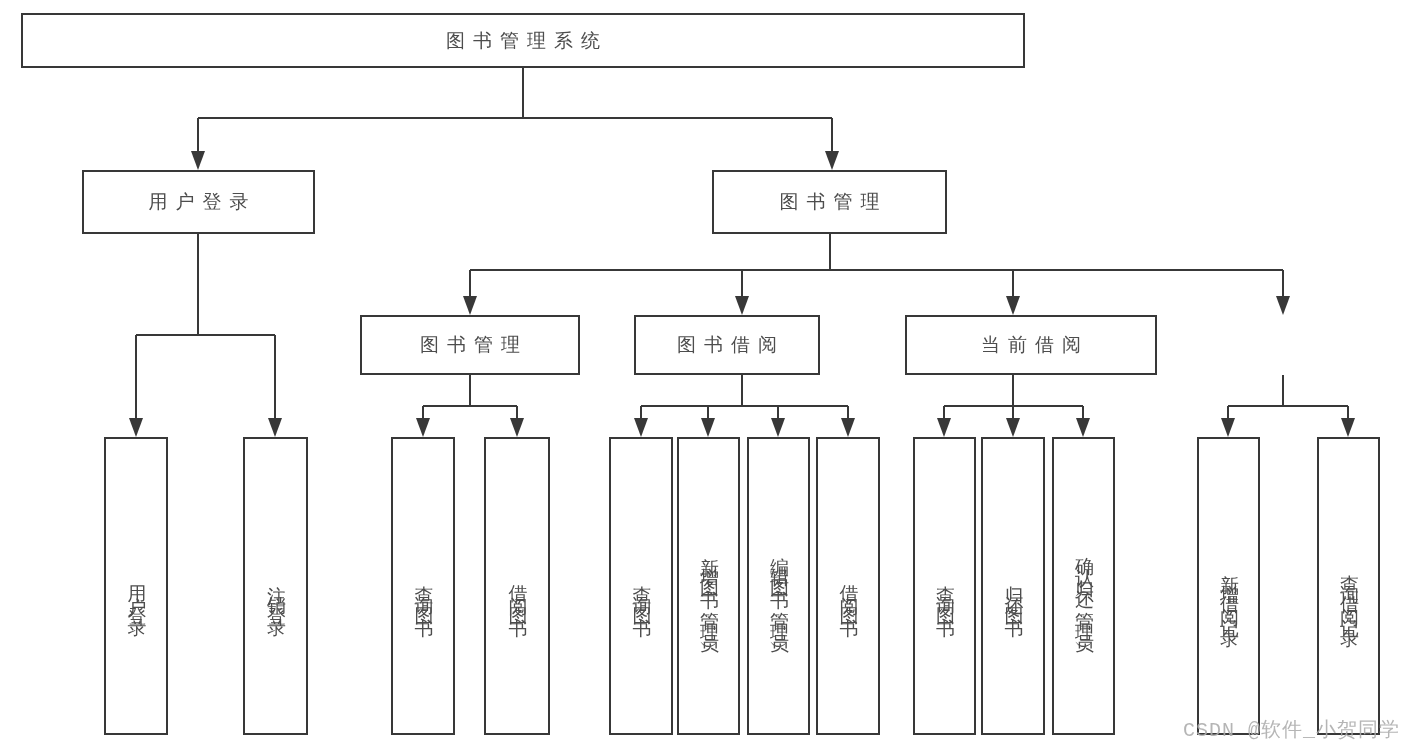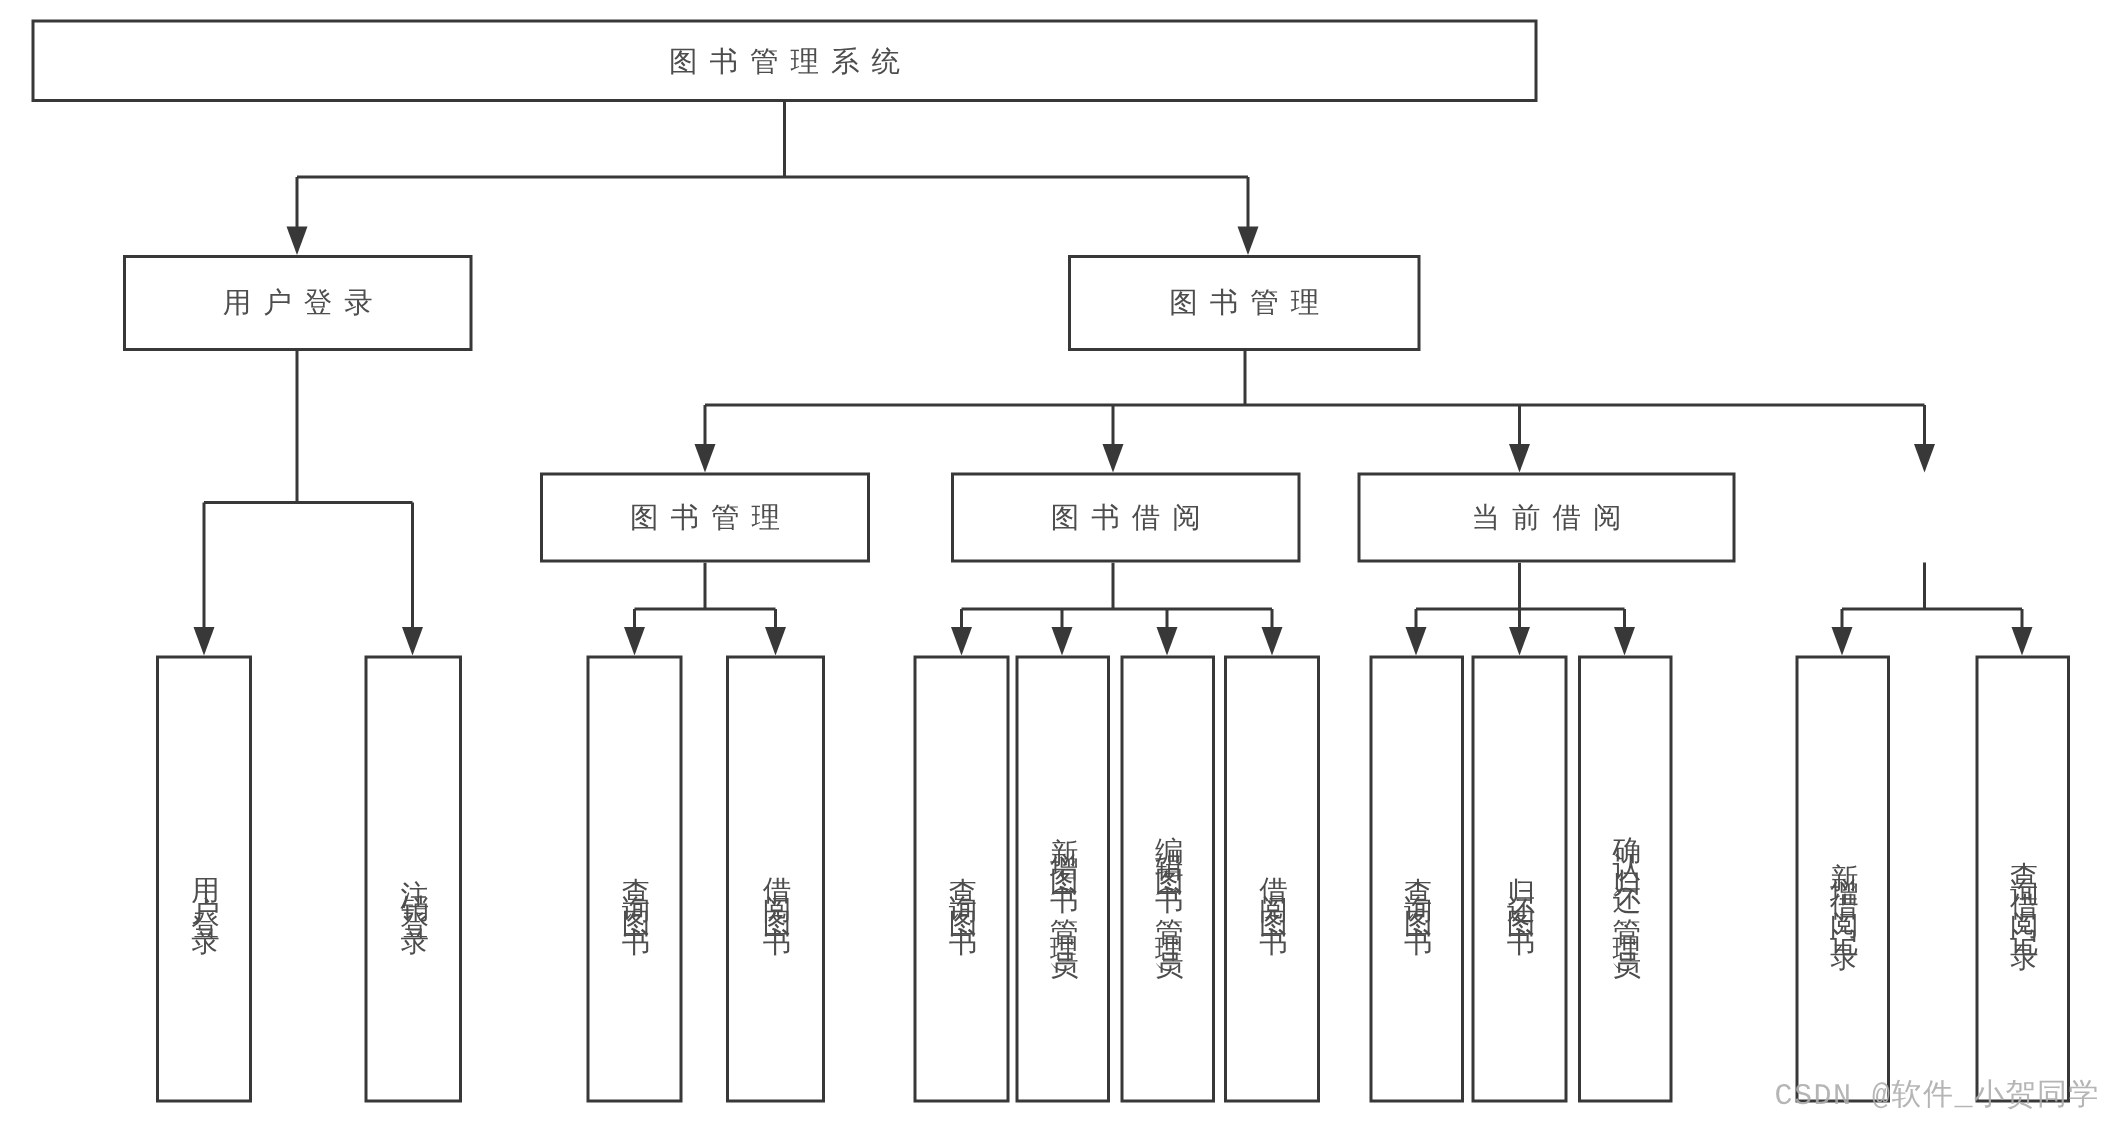--- a/index.html
+++ b/index.html
@@ -112,21 +112,21 @@
   <div class="box" style="left:82px; top:170px; width:233px; height:64px;">
     <span class="h-label">用户登录</span>
   </div>
   <div class="box" style="left:712px; top:170px; width:235px; height:64px;justify-content:center;">
     <span class="h-label">图书管理</span>
   </div>
 
   <div class="box" style="left:360px; top:315px; width:220px; height:60px;">
     <span class="h-label">图书管理</span>
   </div>
-  <div class="box" style="left:634px; top:315px; width:233px; height:60px;">
+  <div class="box" style="left:634px; top:315px; width:186px; height:60px;">
     <span class="h-label">图书借阅</span>
   </div>
   <div class="box" style="left:905px; top:315px; width:252px; height:60px;">
     <span class="h-label">当前借阅</span>
   </div>
 
   <div class="box" style="left:104px; top:437px; width:64px; height:298px;">
     <span class="v-label">用户登录</span>
   </div>
   <div class="box" style="left:243px; top:437px; width:65px; height:298px;">

